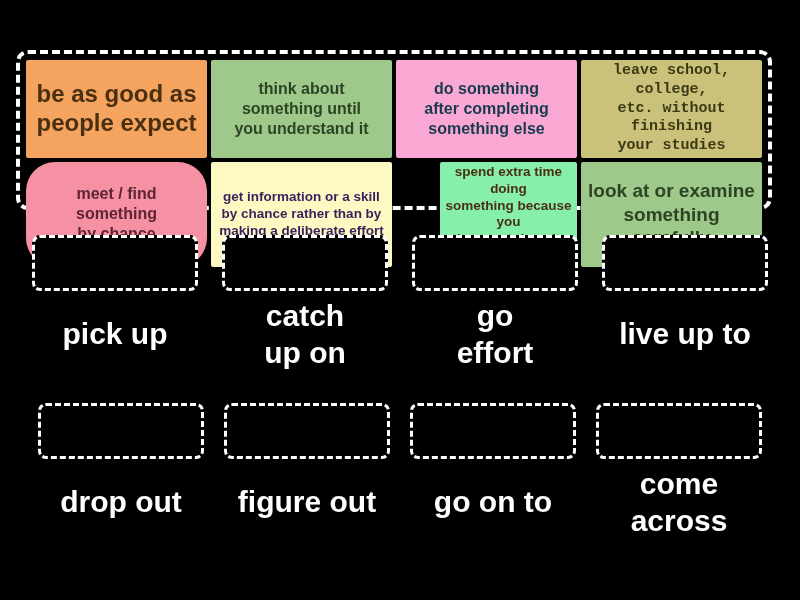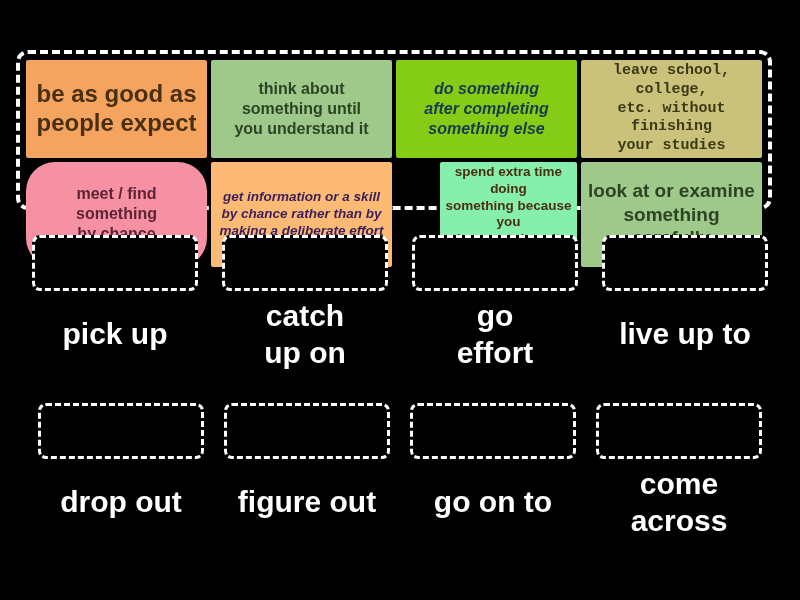--- a/index.html
+++ b/index.html
@@ -86,30 +86,30 @@
 <body>
 
 <div class="stage">
 
   <div class="pool">
     <div class="card c0" style="background: rgb(244, 164, 95); color: rgb(74, 48, 17);">be as good as
 people expect</div>
     <div class="card c1" style="background: rgb(159, 201, 139); color: rgb(44, 68, 35);">think about
 something until
 you understand it</div>
-    <div class="card c2" style="background: #84cc16; color: rgb(23, 58, 77); font-style: italic;">do something
+    <div class="card c2" style="background: #f9a8d4; color: rgb(23, 58, 77);">do something
 after completing
 something else</div>
     <div class="card c3" style="background: rgb(202, 194, 123); color: rgb(60, 58, 21); font-family: Liberation Mono, monospace;">leave school, college,
 etc. without finishing
 your studies</div>
     <div class="card c4" style="background: rgb(245, 145, 162); color: rgb(94, 35, 53);">meet / find
 something
 by chance</div>
-    <div class="card c5" style="background: #fdba74; color: rgb(58, 31, 93); font-style: italic;">get information or a skill
+    <div class="card c5" style="background: #fef9c3; color: rgb(58, 31, 93);">get information or a skill
 by chance rather than by
 making a deliberate effort</div>
     <div class="card c6" style="background: #86efac; color: rgb(74, 48, 17); margin-left: 44px;">spend extra time doing
 something because you
 have not done it earlier</div>
     <div class="card c7" style="background: rgb(159, 201, 139); color: rgb(44, 68, 35);">look at or examine
 something carefully</div>
   </div>
 
   <div class="match-row row-1">

